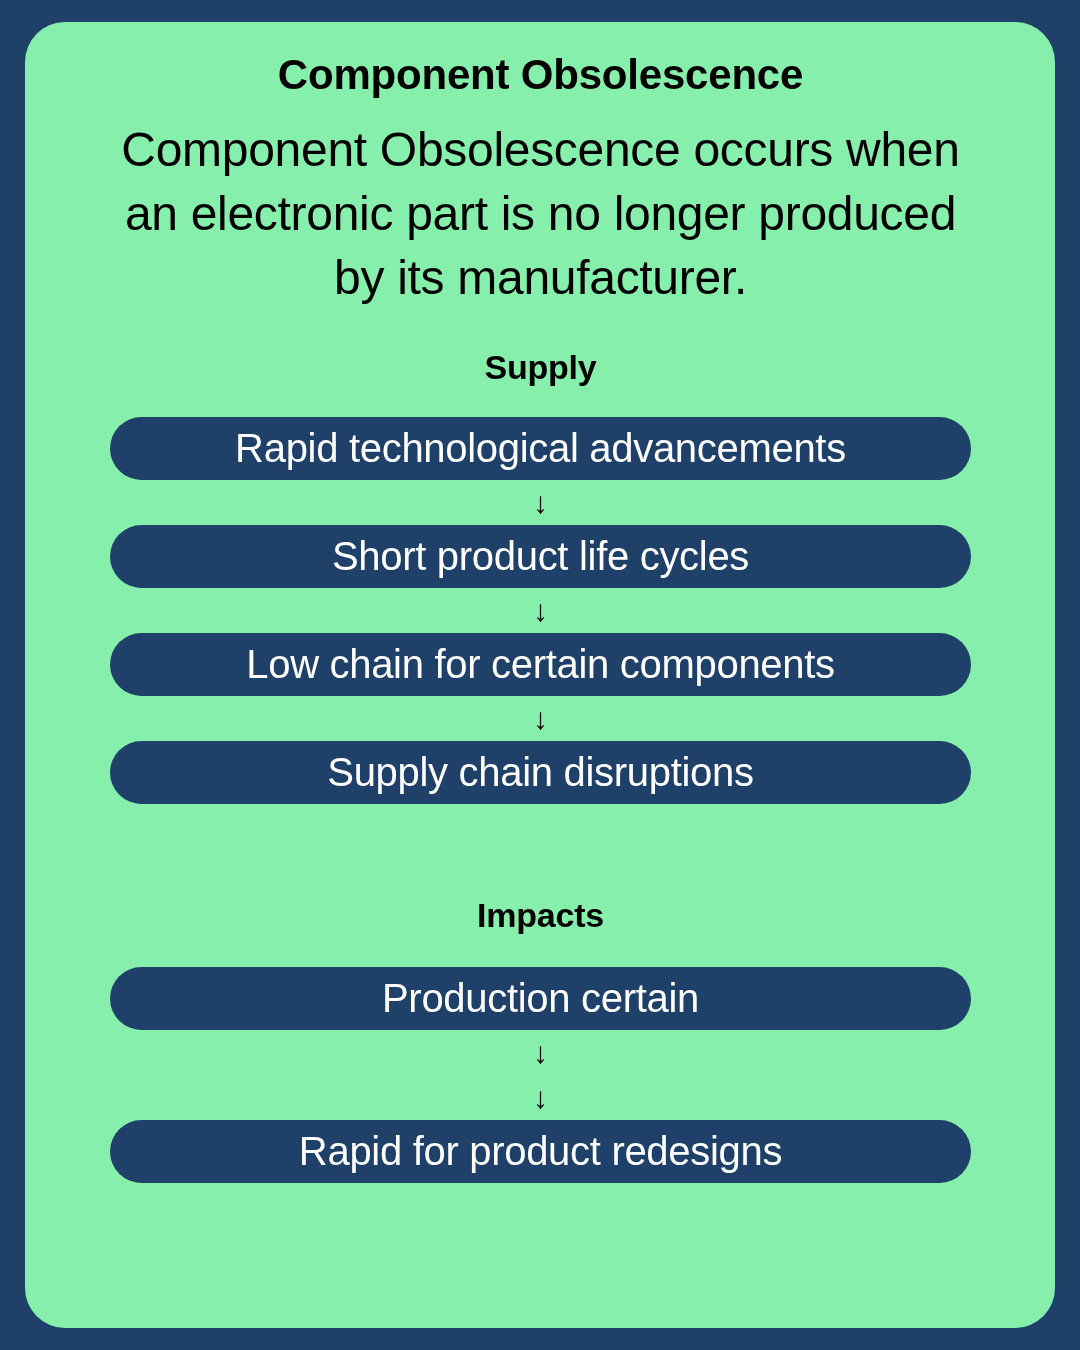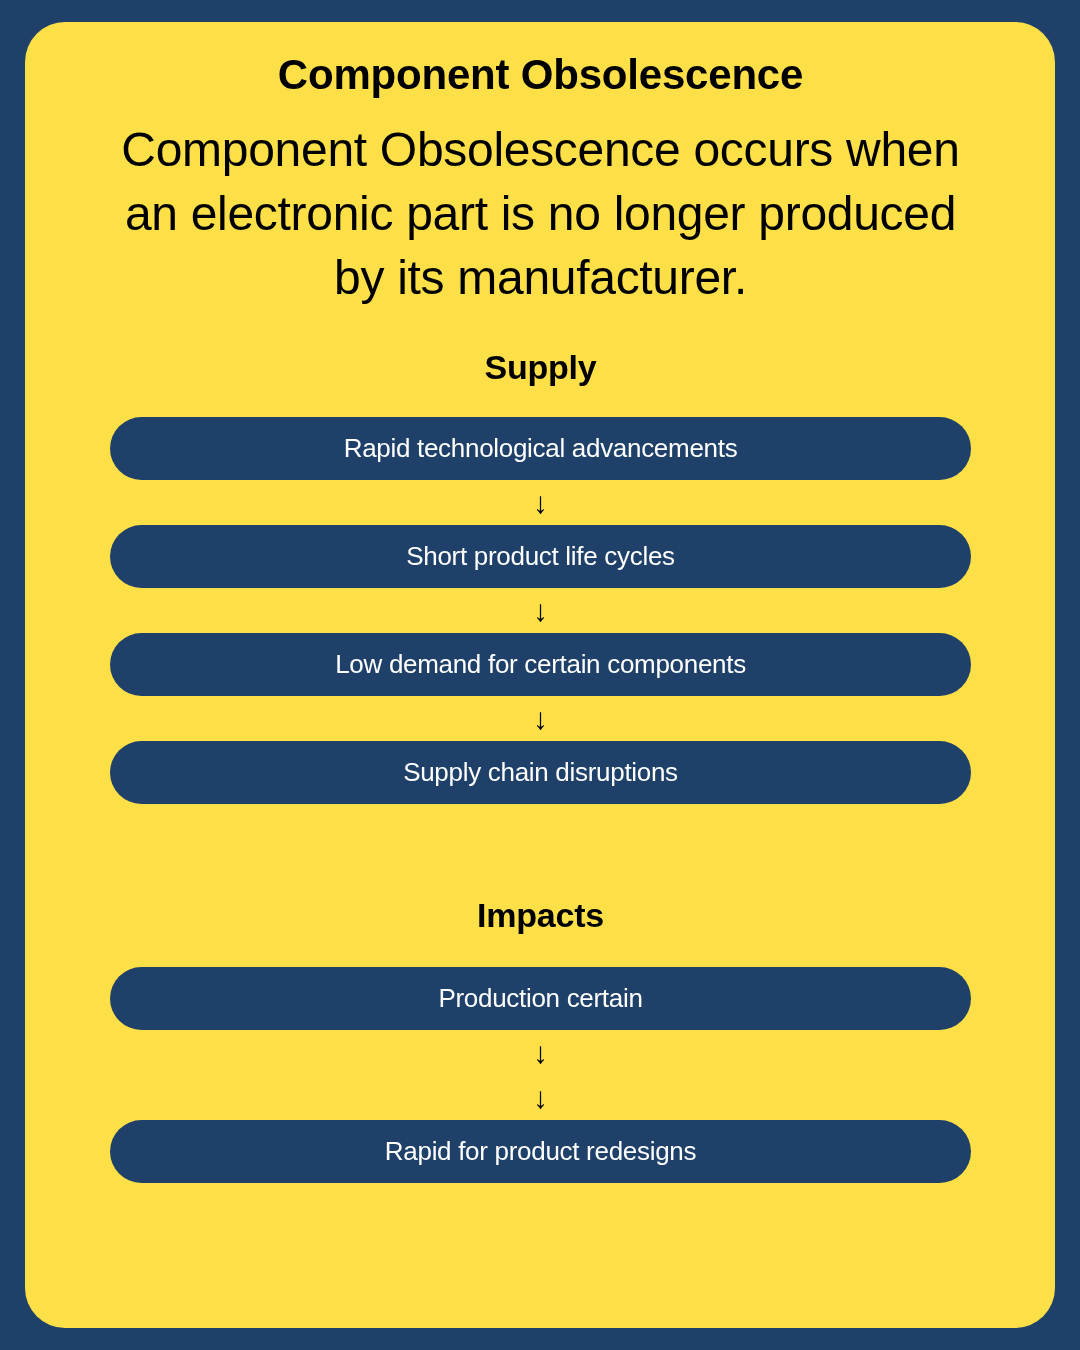--- a/index.html
+++ b/index.html
@@ -19,21 +19,21 @@
     height: 1350px;
     background: #1e4069;
     box-sizing: border-box;
   }
   #card {
     position: absolute;
     left: 25px;
     top: 22px;
     width: 1030px;
     height: 1306px;
-    background: #fde047;
+    background: #86efac;
     border-radius: 40px;
     box-sizing: border-box;
     overflow: hidden;
   }
   .inner {
     position: absolute;
     left: 85px;
     top: 0;
     width: 861px;
   }
@@ -77,21 +77,21 @@
   #impacts-flow { padding-top: 31px; }
   .flow-node {
     display: block;
     width: 861px;
     height: 63px;
     line-height: 63px;
     background: #1e4069;
     color: #ffffff;
     border-radius: 34px;
     text-align: center;
-    font-size: 26px;
+    font-size: 40px;
     font-weight: normal;
     letter-spacing: -0.3px;
     box-sizing: border-box;
     white-space: nowrap;
     overflow: hidden;
   }
   .flow-arrow {
     display: block;
     width: 861px;
     height: 45px;
@@ -113,21 +113,21 @@
 
       <p class="description">Component Obsolescence occurs when an electronic part is no longer produced by its manufacturer.</p>
 
       <h2 class="section-heading" id="causes-heading">Supply</h2>
 
       <ul class="flow" id="causes-flow">
         <li class="flow-node">Rapid technological advancements</li>
         <li class="flow-arrow">↓</li>
         <li class="flow-node">Short product life cycles</li>
         <li class="flow-arrow">↓</li>
-        <li class="flow-node">Low demand for certain components</li>
+        <li class="flow-node">Low chain for certain components</li>
         <li class="flow-arrow">↓</li>
         <li class="flow-node">Supply chain disruptions</li>
       </ul>
 
       <h2 class="section-heading" id="impacts-heading">Impacts</h2>
 
       <ul class="flow" id="impacts-flow">
         <li class="flow-node">Production certain</li>
         <li class="flow-arrow">↓</li>
         <li class="flow-arrow">↓</li>

